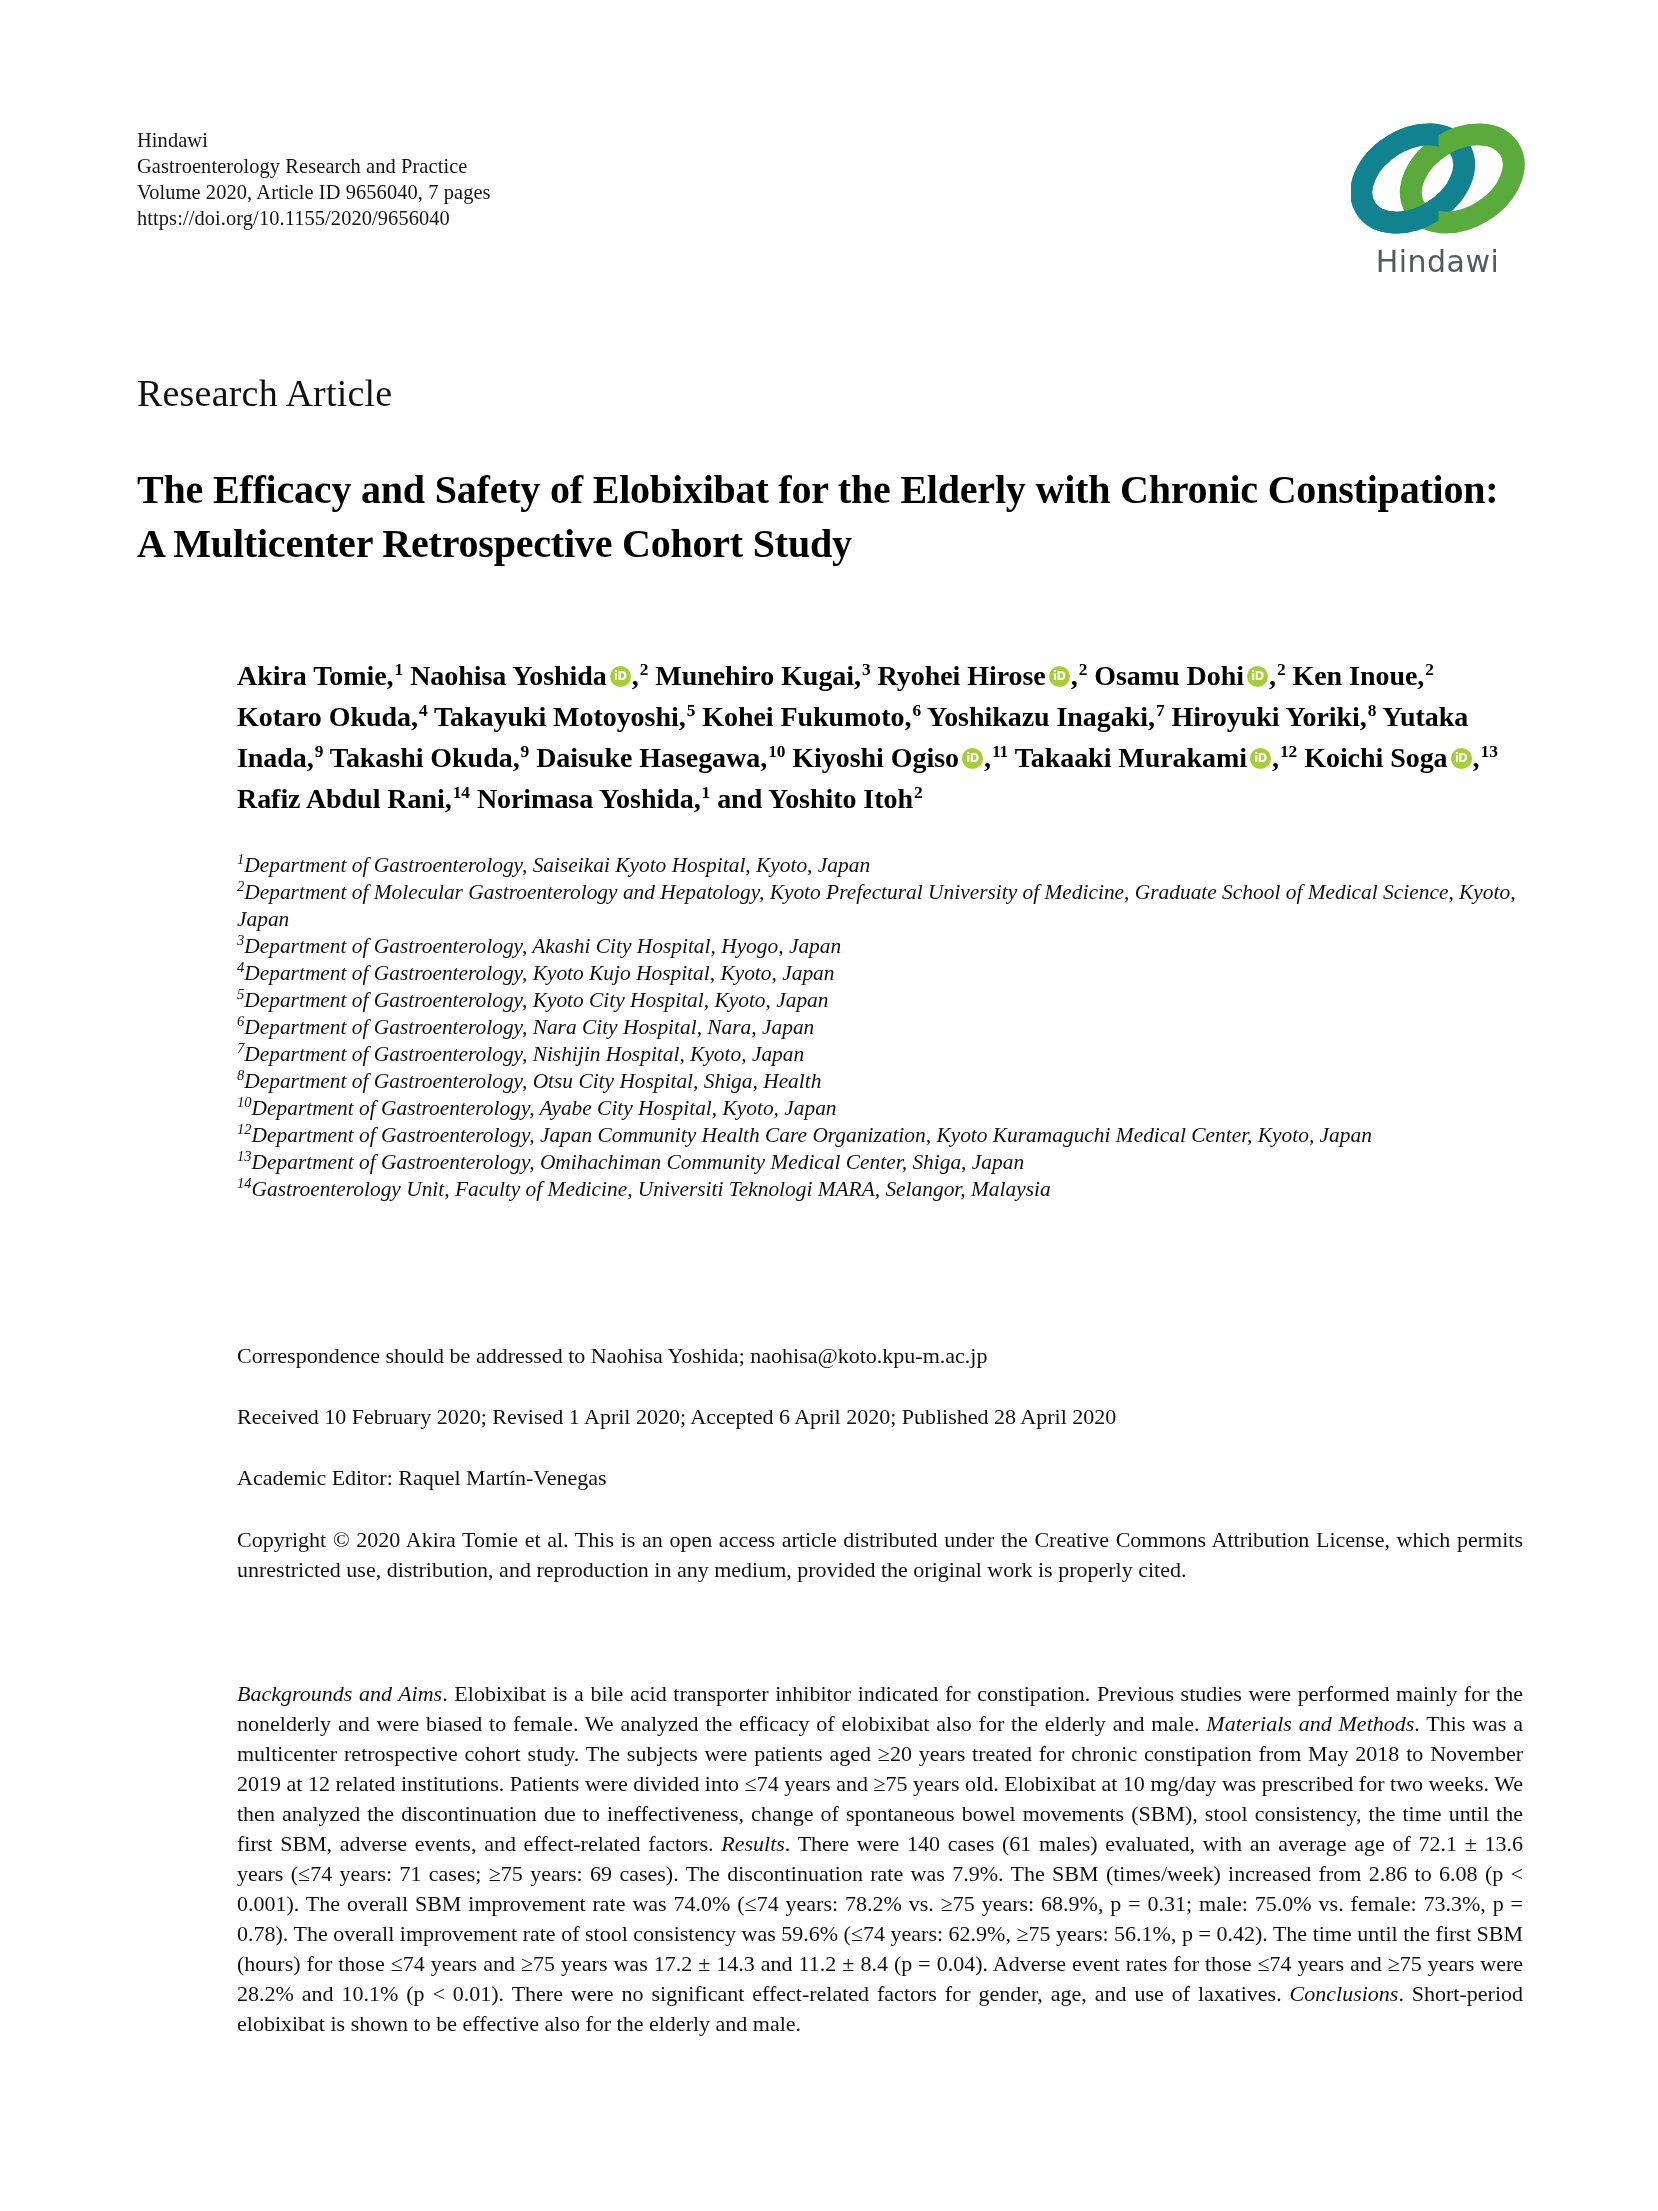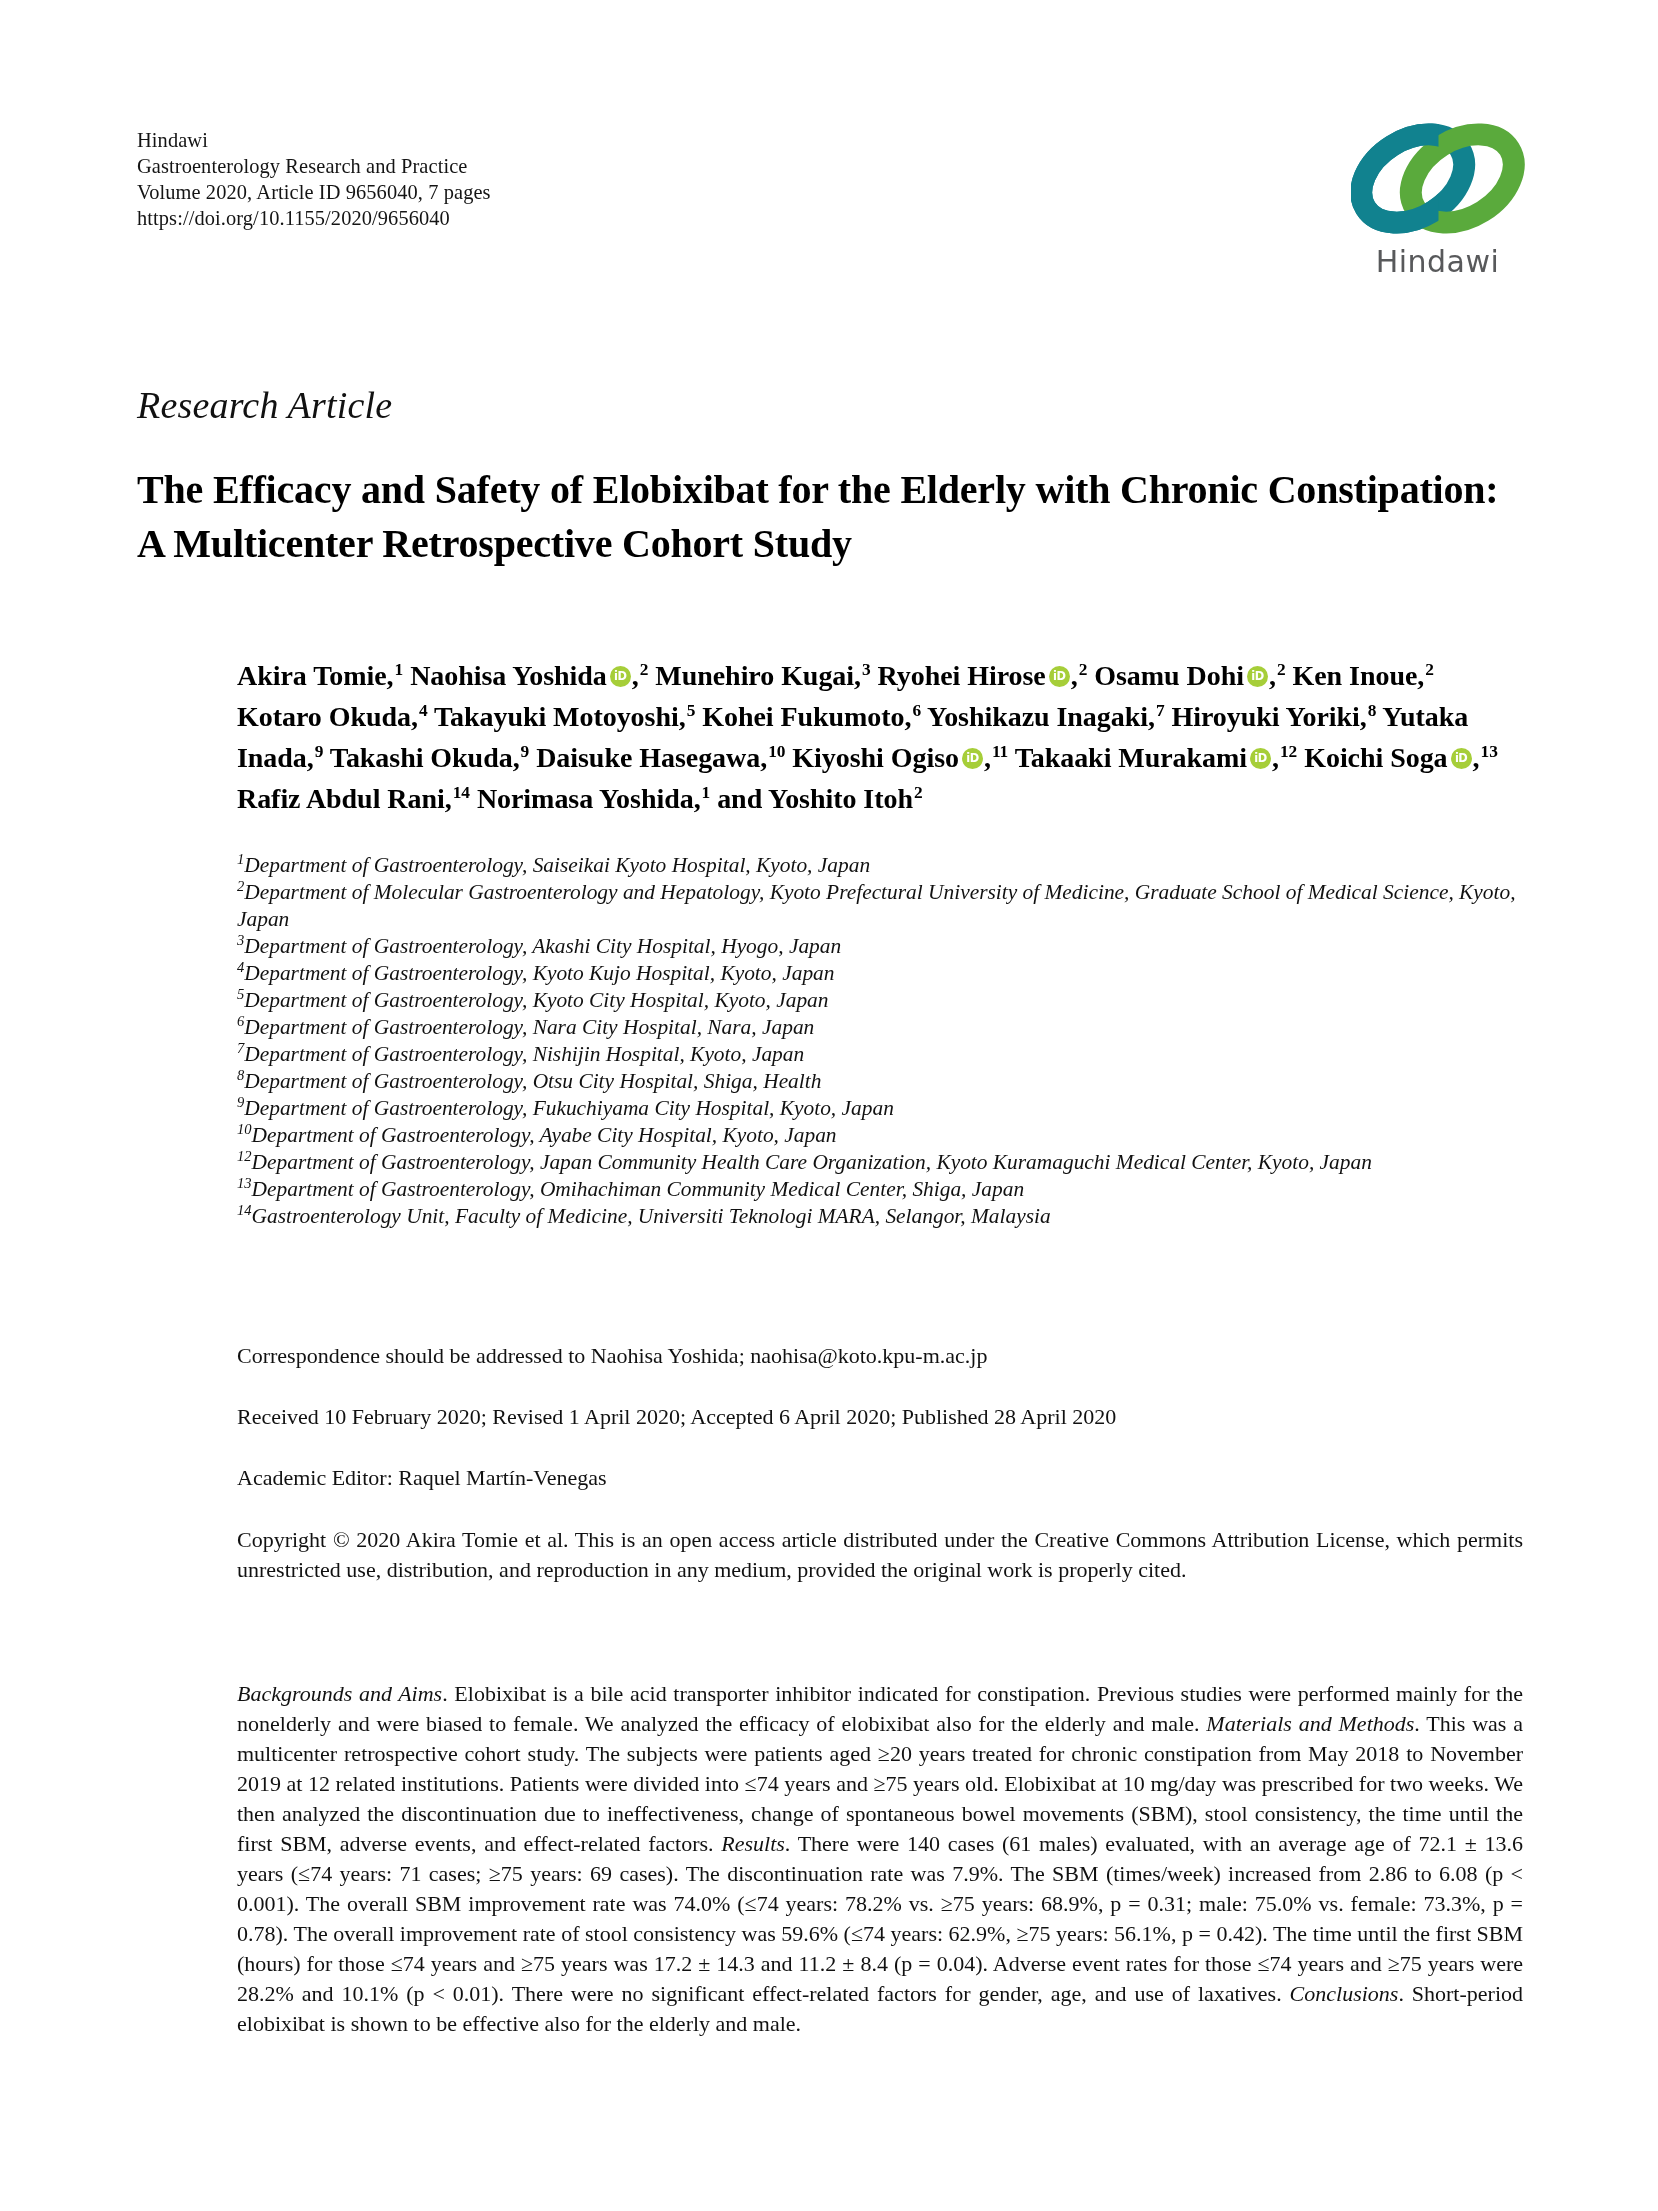--- a/index.html
+++ b/index.html
@@ -64,25 +64,23 @@
     font-size: 30px;
     letter-spacing: 0.5px;
     color: #58595b;
   }
 
   
   .article-type {
     position: absolute;
     left: 137px;
     top: 371px;
-    font-style: italic;
     font-size: 38px;
     letter-spacing: 0.2px;
     color: #111111;
-    margin-top: 12px;
   }
 
   
   .title {
     position: absolute;
     left: 137px;
     top: 436px;
     width: 1393px;
     font-weight: bold;
     font-size: 40px;
@@ -253,21 +251,20 @@
 
   <div class="affiliations">
       <div class="aff"><sup>1</sup><span>Department of Gastroenterology, Saiseikai Kyoto Hospital, Kyoto, Japan</span></div>
       <div class="aff wrap"><sup>2</sup><span>Department of Molecular Gastroenterology and Hepatology, Kyoto Prefectural University of Medicine, Graduate School of Medical Science, Kyoto, Japan</span></div>
       <div class="aff"><sup>3</sup><span>Department of Gastroenterology, Akashi City Hospital, Hyogo, Japan</span></div>
       <div class="aff"><sup>4</sup><span>Department of Gastroenterology, Kyoto Kujo Hospital, Kyoto, Japan</span></div>
       <div class="aff"><sup>5</sup><span>Department of Gastroenterology, Kyoto City Hospital, Kyoto, Japan</span></div>
       <div class="aff"><sup>6</sup><span>Department of Gastroenterology, Nara City Hospital, Nara, Japan</span></div>
       <div class="aff"><sup>7</sup><span>Department of Gastroenterology, Nishijin Hospital, Kyoto, Japan</span></div>
       <div class="aff"><sup>8</sup><span>Department of Gastroenterology, Otsu City Hospital, Shiga, Health</span></div>
-      <div class="aff"><sup>9</sup><span>Department of Gastroenterology, Fukuchiyama City Hospital, Kyoto, Japan</span></div>
       <div class="aff"><sup>10</sup><span>Department of Gastroenterology, Ayabe City Hospital, Kyoto, Japan</span></div>
       <div class="aff wrap"><sup>12</sup><span>Department of Gastroenterology, Japan Community Health Care Organization, Kyoto Kuramaguchi Medical Center, Kyoto, Japan</span></div>
       <div class="aff"><sup>13</sup><span>Department of Gastroenterology, Omihachiman Community Medical Center, Shiga, Japan</span></div>
       <div class="aff"><sup>14</sup><span>Gastroenterology Unit, Faculty of Medicine, Universiti Teknologi MARA, Selangor, Malaysia</span></div>
     </div>
 
   <div class="meta correspondence">Correspondence should be addressed to Naohisa Yoshida; naohisa@koto.kpu-m.ac.jp</div>
   <div class="meta dates">Received 10 February 2020; Revised 1 April 2020; Accepted 6 April 2020; Published 28 April 2020</div>
   <div class="meta editor">Academic Editor: Raquel Martín-Venegas</div>
   <div class="copyright">Copyright © 2020 Akira Tomie et al. This is an open access article distributed under the Creative Commons Attribution License, which permits unrestricted use, distribution, and reproduction in any medium, provided the original work is properly cited.</div>

